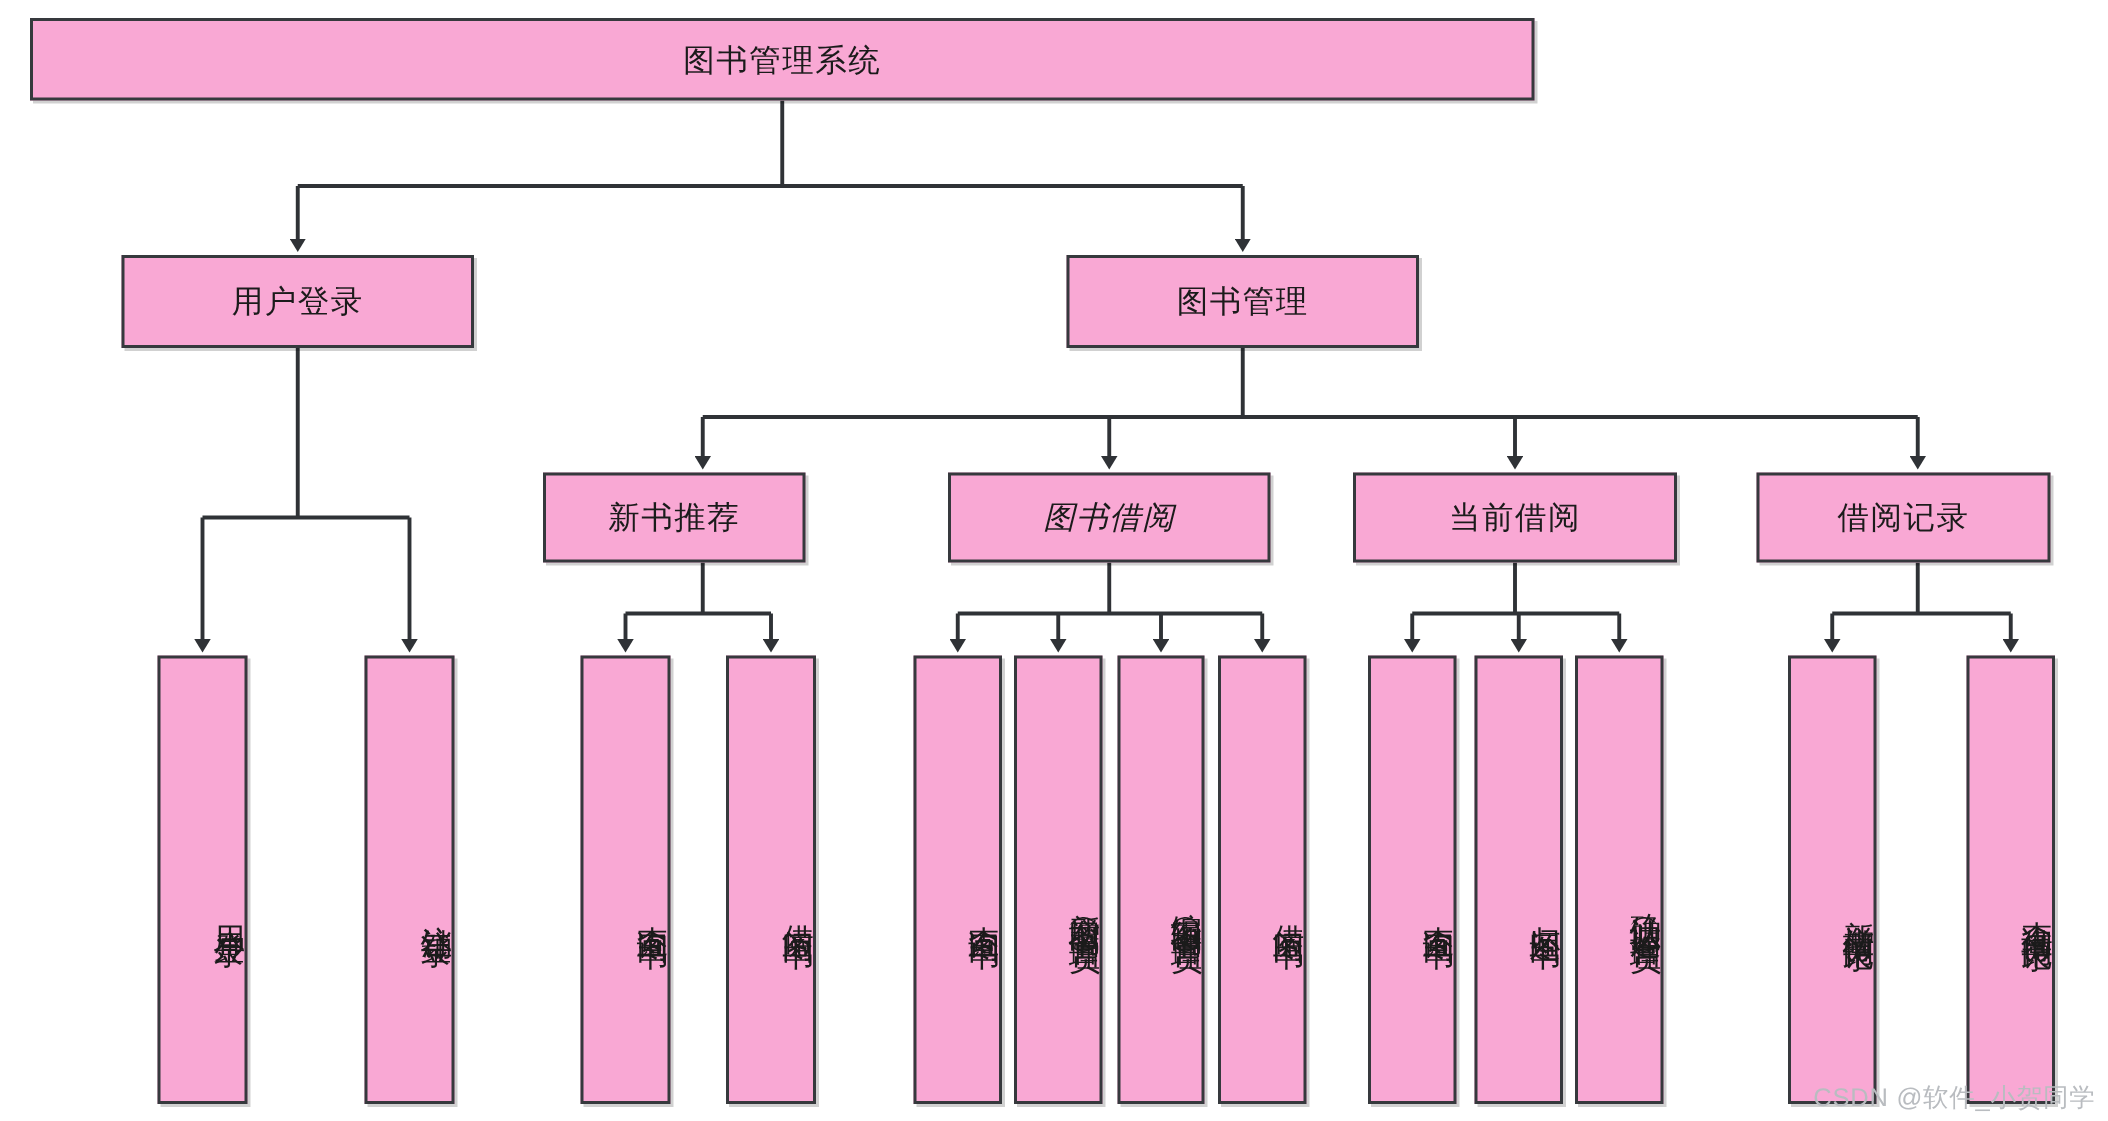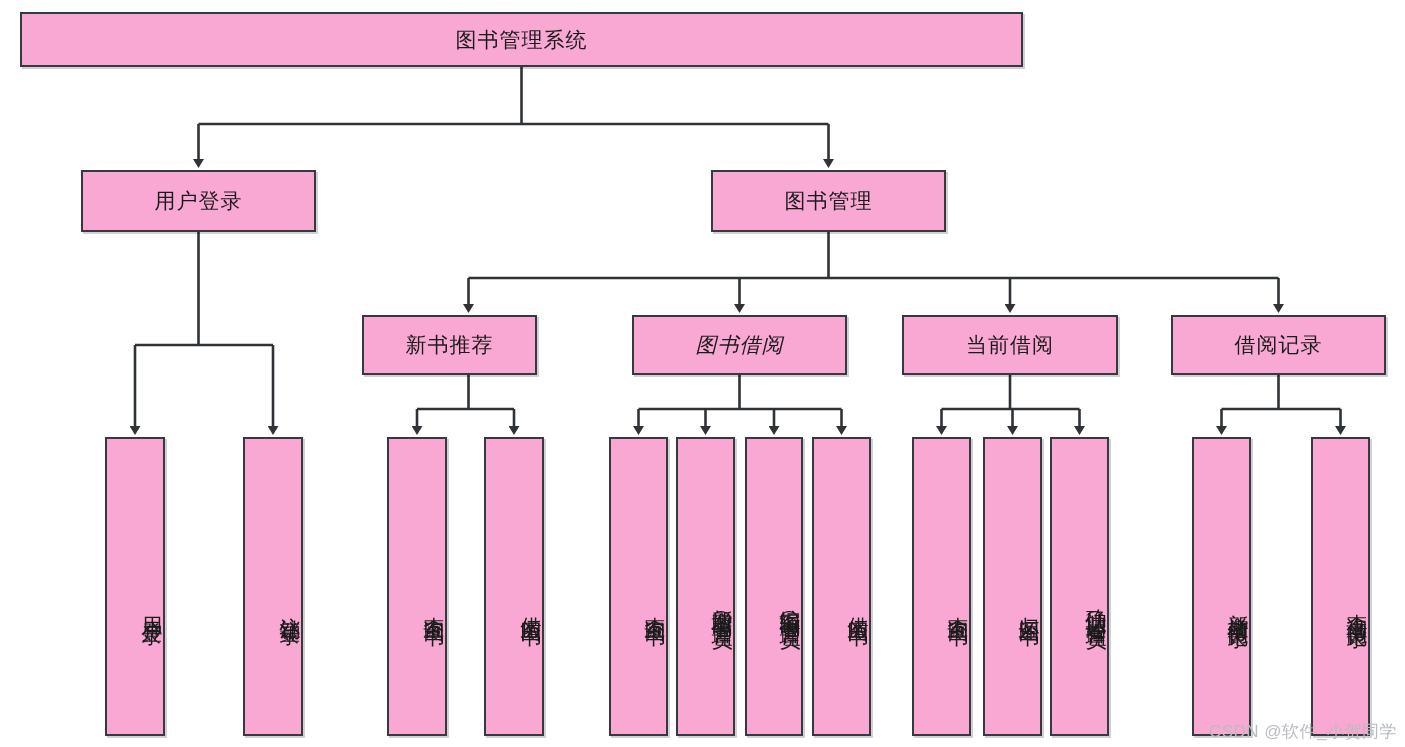--- a/index.html
+++ b/index.html
@@ -104,21 +104,21 @@
       </div>
       <div class="node horiz" id="node-new-book-recommend" style="left: 362px; top: 315px; width: 175px; height: 60px;">
         <span>新书推荐</span>
       </div>
       <div class="node horiz" id="node-book-borrow" style="left: 632px; top: 315px; width: 215px; height: 60px; font-style: italic;">
         <span>图书借阅</span>
       </div>
       <div class="node horiz" id="node-current-borrow" style="left: 902px; top: 315px; width: 216px; height: 60px;">
         <span>当前借阅</span>
       </div>
-      <div class="node horiz" id="node-borrow-record" style="left: 1171px; top: 315px; width: 215px; height: 60px;">
+      <div class="node horiz" id="node-borrow-record" style="left: 1171px; top: 315px; width: 196px; height: 60px;">
         <span>借阅记录</span>
       </div>
       <div class="node vert" id="node-leaf-user-login" style="left: 105px; top: 437px; width: 60px; height: 299px;">
         <span class="vlabel">用户登录</span>
       </div>
       <div class="node vert" id="node-leaf-logout" style="left: 243px; top: 437px; width: 60px; height: 299px;">
         <span class="vlabel">注销登录</span>
       </div>
       <div class="node vert" id="node-leaf-query-book-1" style="left: 387px; top: 437px; width: 60px; height: 299px;">
         <span class="vlabel">查询图书</span>

